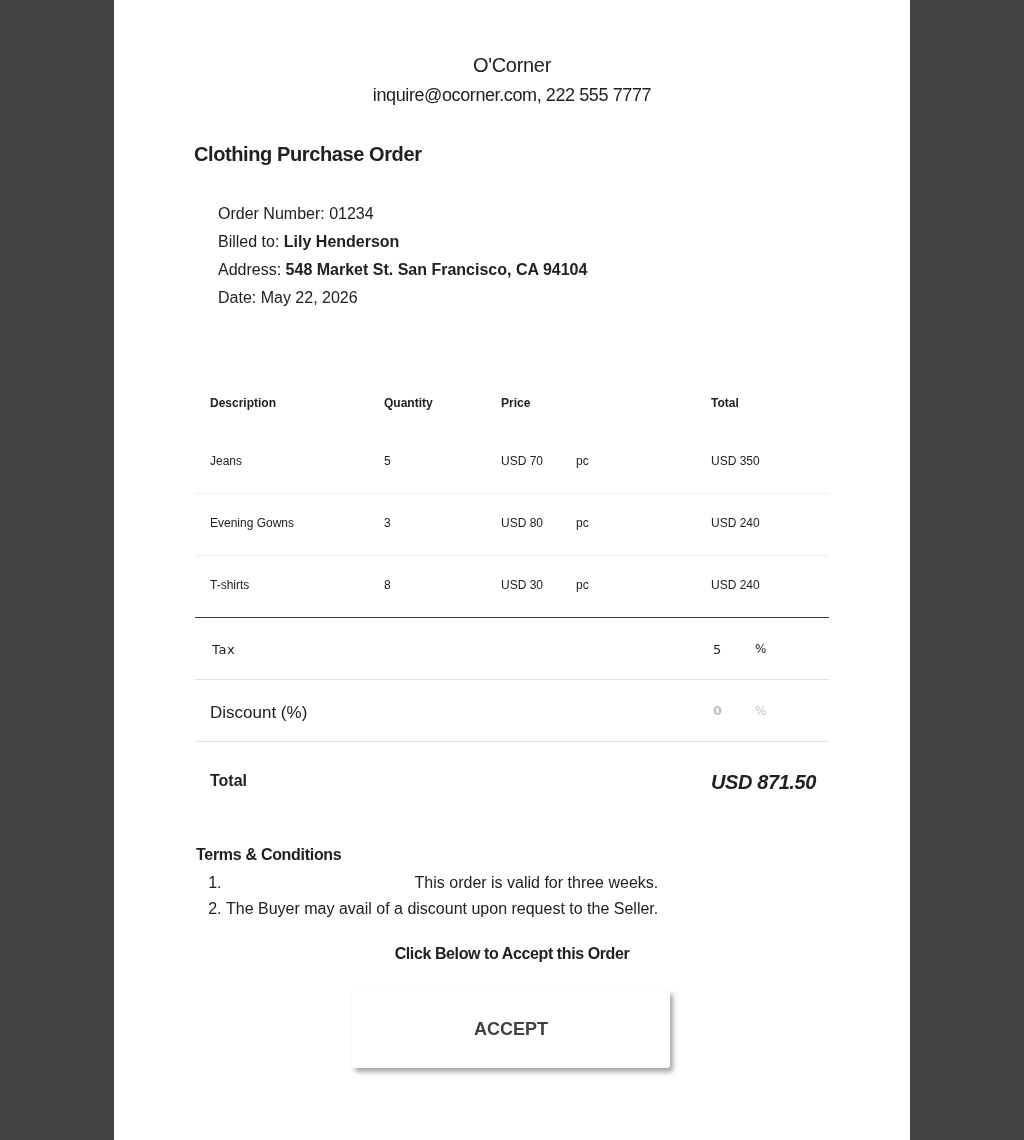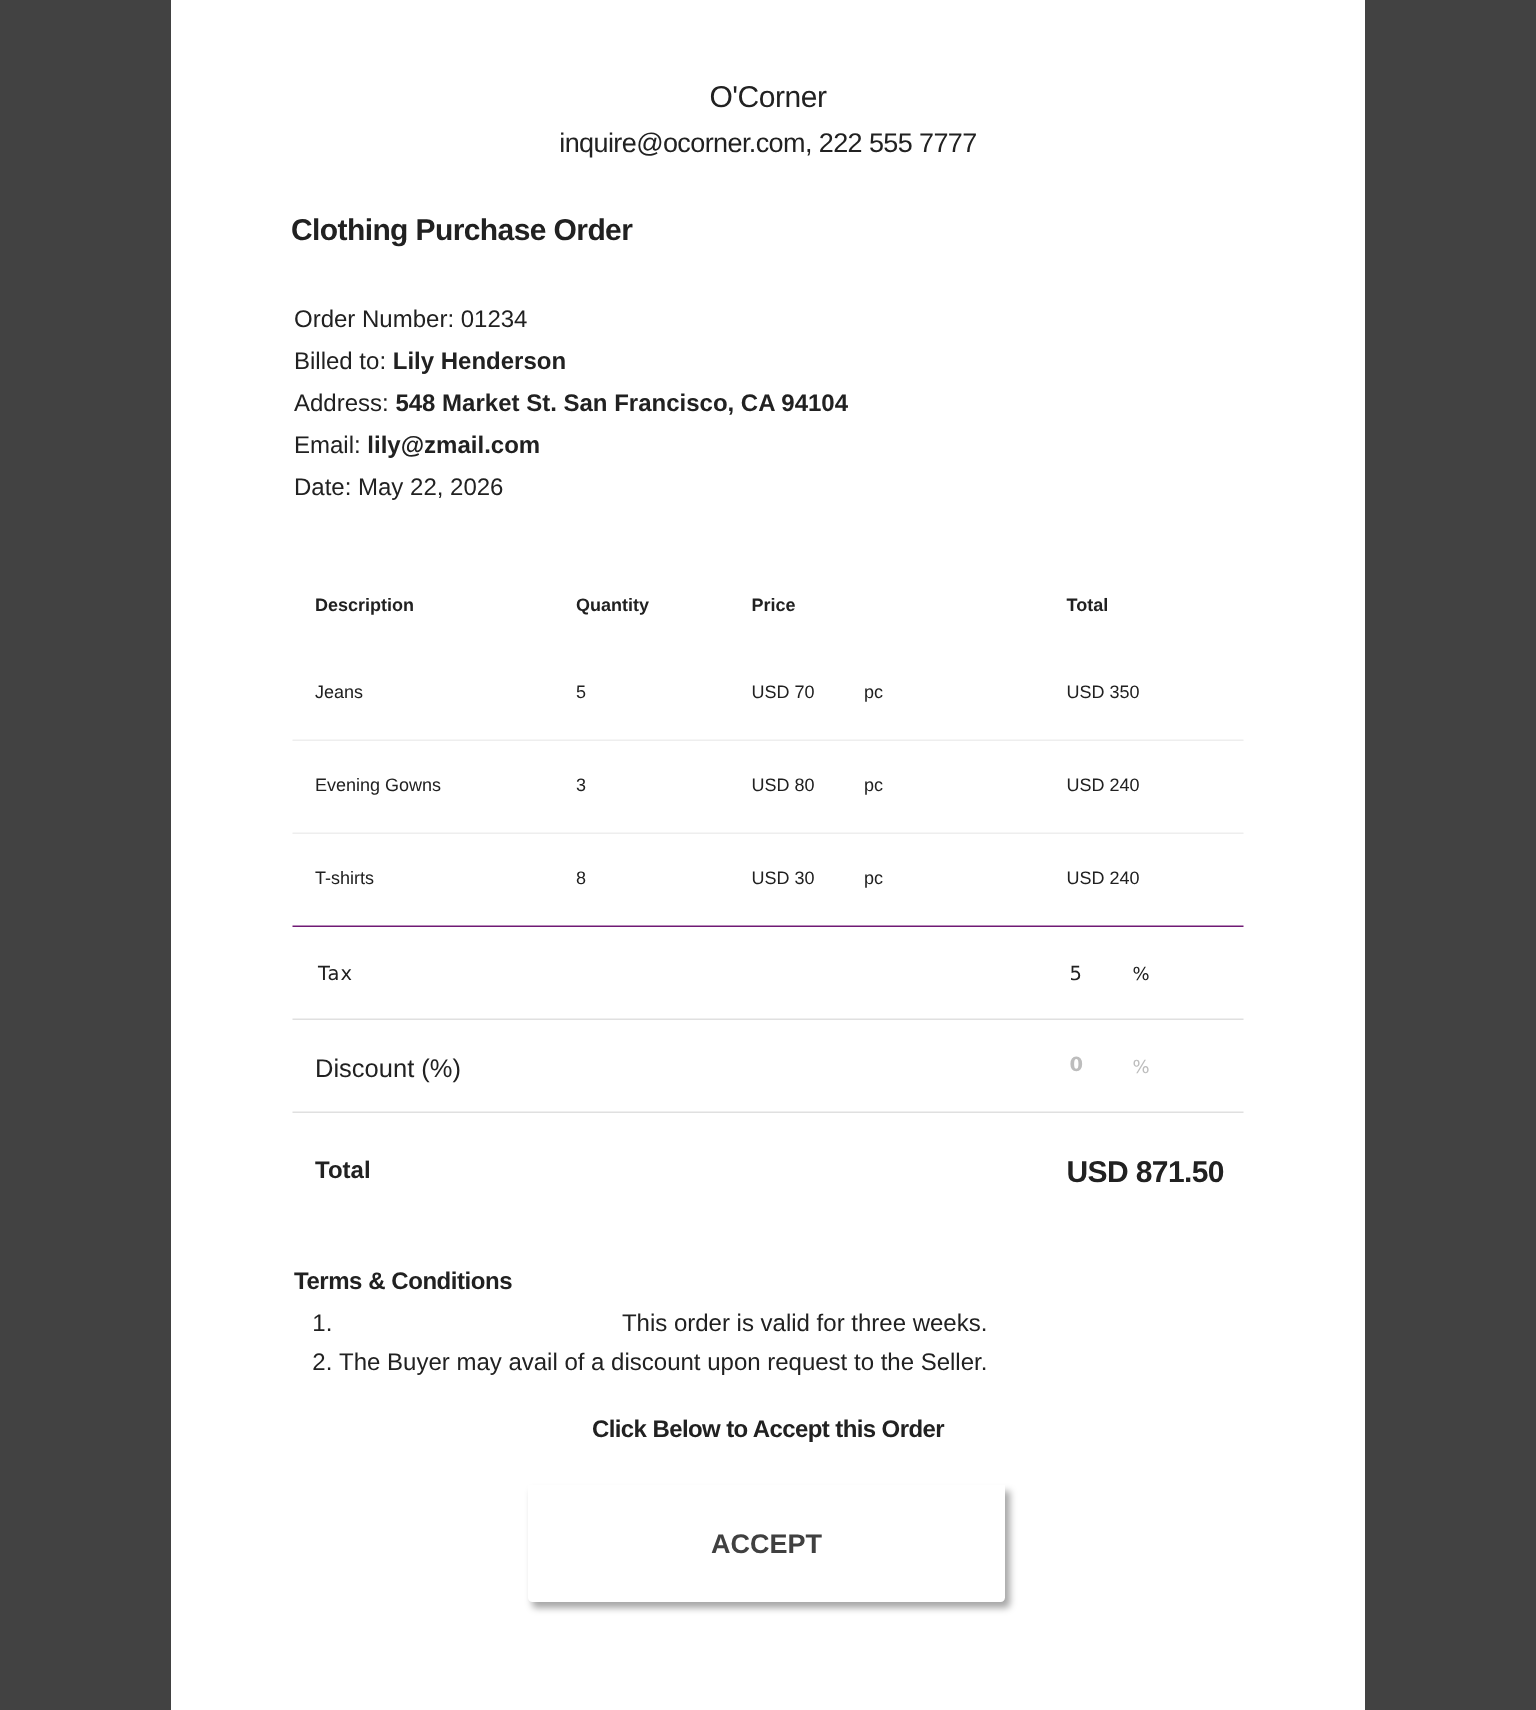--- a/index.html
+++ b/index.html
@@ -21,21 +21,21 @@
     }
     .company-contact {
       position: absolute; left: 0; right: 0; top: 85px;
       text-align: center; font-size: 18px; letter-spacing: -0.4px;
     }
     .doc-title {
       position: absolute; left: 80px; top: 143px;
       font-size: 20px; font-weight: bold; letter-spacing: -0.4px;
     }
     .info { position: absolute; left: 82px; top: 204px; font-size: 16px; }
-    .info-line { height: 28px; line-height: 20px; }
+    .info-line { height: 28px; line-height: 20px; margin-left: 22px; }
     .info-line b { font-weight: bold; }
 
     .table { position: absolute; left: 81px; top: 370px; width: 634px; }
     .row { position: relative; width: 634px; font-size: 12px; }
     .row .c { position: absolute; top: 0; }
     .hdr { height: 62px; font-weight: bold; }
     .hdr .c { top: 26px; }
     .item { height: 61px; border-bottom: 1px solid #eeeeee; }
     .item .c { top: 22px; }
     .item.first { height: 61px; }
@@ -48,21 +48,21 @@
 
     .tax-row, .disc-row { height: 61px; border-bottom: 1px solid #e0e0e0; text-decoration: underline; }
     .tax-label { position: absolute; left: 17px; top: 24px; font-family: "DejaVu Sans", sans-serif; font-size: 13px; letter-spacing: 0.6px; }
     .tax-val { position: absolute; left: 518px; top: 24px; font-family: "DejaVu Sans", sans-serif; font-size: 13px; }
     .pct { position: absolute; left: 560px; top: 24px; font-family: "DejaVu Sans", sans-serif; font-size: 12px; }
     .disc-label { position: absolute; left: 15px; top: 23px; font-size: 17px; }
     .disc-val { position: absolute; left: 518px; top: 23px; font-family: "DejaVu Sans", sans-serif; font-size: 13px; color: #bdbdbd; font-weight: bold; }
     .disc-pct { color: #bdbdbd; }
     .total-row { height: 80px; }
     .total-label { position: absolute; left: 15px; top: 30px; font-size: 16px; font-weight: bold; }
-    .total-val { position: absolute; left: 516px; top: 29px; font-size: 20px; font-weight: bold; letter-spacing: -0.4px; }
+    .total-val { position: absolute; left: 516px; top: 29px; font-size: 20px; font-weight: bold; letter-spacing: -0.4px; font-style: italic; }
 
     .terms-title { position: absolute; left: 82px; top: 846px; font-size: 16px; font-weight: bold; letter-spacing: -0.3px; }
     .terms-list { position: absolute; left: 82px; top: 872px; margin: 0; padding: 0 0 0 30px; font-size: 16px; text-align: right; }
     .terms-list li { height: 26px; line-height: 22px; }
     .accept-caption { position: absolute; left: 0; right: 0; top: 945px; text-align: center; font-size: 16px; font-weight: bold; letter-spacing: -0.4px; }
     .accept-btn {
       position: absolute; left: 238px; top: 990px; width: 318px; height: 78px;
       background: #ffffff; border: none; border-radius: 0 0 3px 3px;
       box-shadow: 3px 4px 5px rgba(0,0,0,0.35);
       font-family: "Liberation Sans", sans-serif; font-size: 18px; font-weight: bold; color: #404040;
@@ -76,21 +76,20 @@
 
   <div class="company-name">O'Corner</div>
   <div class="company-contact"><span>inquire@ocorner.com</span><span>, </span><span>222 555 7777</span></div>
 
   <div class="doc-title">Clothing Purchase Order</div>
 
   <div class="info">
     <div class="info-line"><span>Order Number: </span><span>01234</span></div>
     <div class="info-line"><span>Billed to: </span><b>Lily Henderson</b></div>
     <div class="info-line"><span>Address: </span><b>548 Market St. San Francisco, CA 94104</b></div>
-    <div class="info-line"><span>Email: </span><b>lily@zmail.com</b></div>
     <div class="info-line"><span>Date: </span><span>May 22, 2026</span></div>
   </div>
 
   <div class="table">
     <div class="row hdr">
       <span class="c c-desc">Description</span>
       <span class="c c-qty">Quantity</span>
       <span class="c c-price">Price</span>
       <span class="c c-total">Total</span>
     </div>

